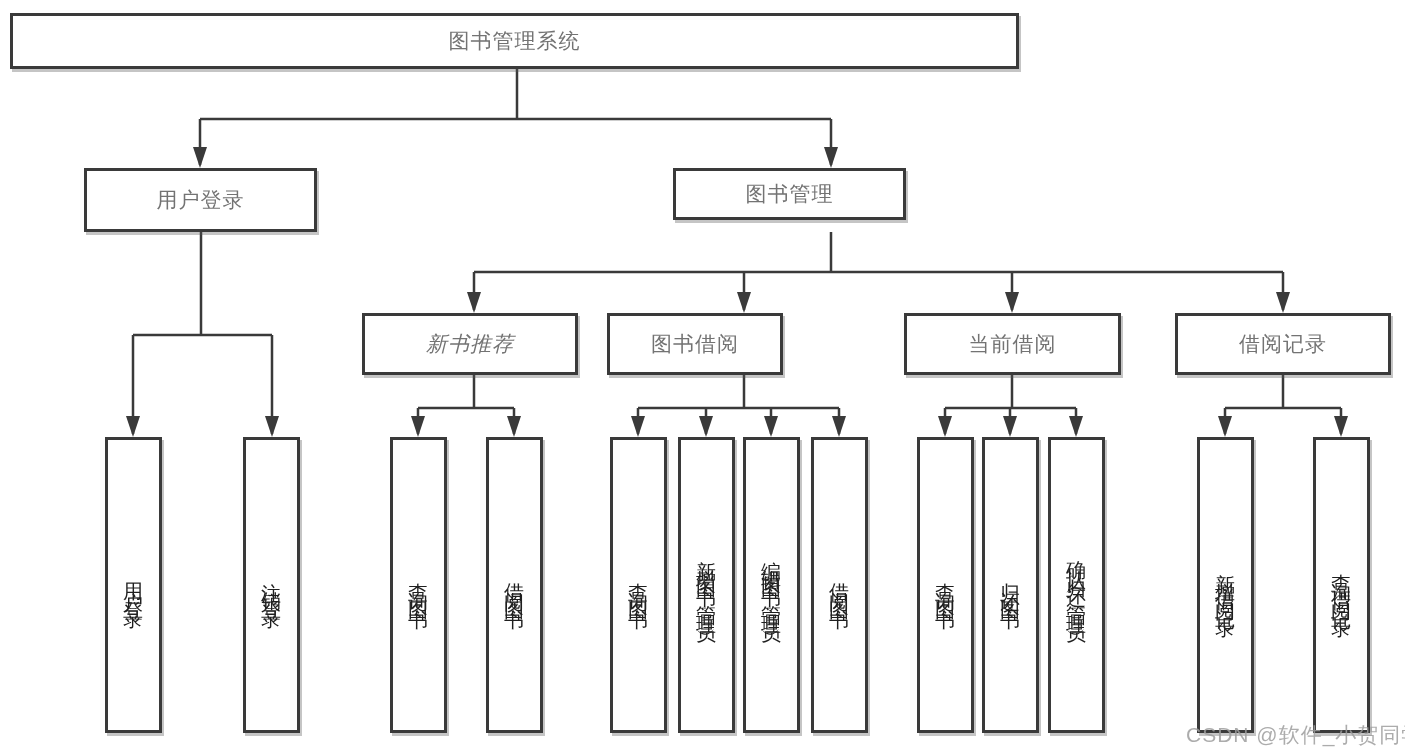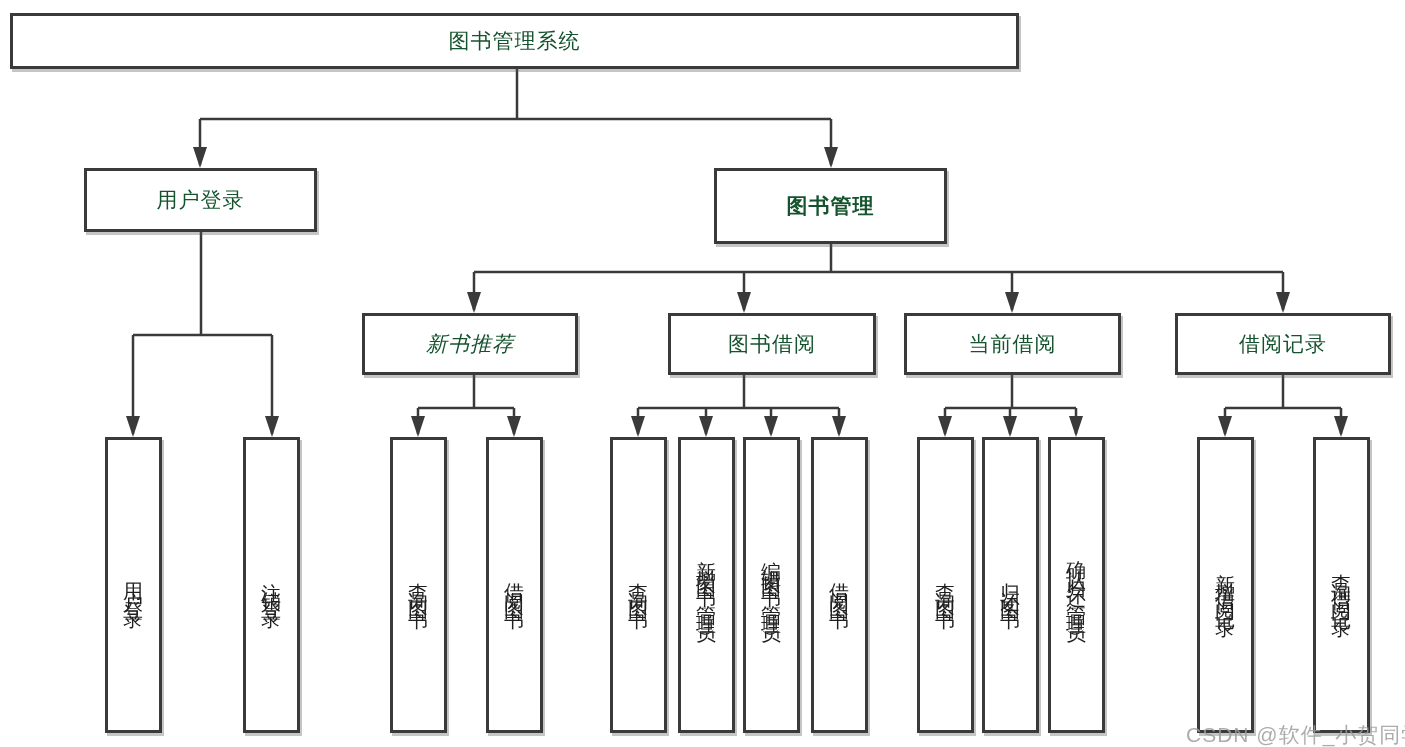--- a/index.html
+++ b/index.html
@@ -19,39 +19,39 @@
     background: #ffffff;
     border: 3px solid #3a3a3a;
     box-shadow: 2px 3px 0 rgba(90,90,90,0.35);
     display: flex;
     align-items: center;
     justify-content: center;
   }
   .hbox .lbl {
     font-size: 21px;
     letter-spacing: 1px;
-    color: #14532d;
+    color: #737373;
     white-space: nowrap;
   }
   .vbox .lbl {
     writing-mode: vertical-rl;
     text-orientation: mixed;
     font-size: 20px;
     letter-spacing: 9px;
     line-height: 1;
     color: #1f1f1f;
   }
   
   .n-root  { left: 10px;  top: 13px;  width: 1009px; height: 56px; }
   
   .n-b0    { left: 84px;  top: 168px; width: 233px;  height: 64px; }
-  .n-b1    { left: 714px; top: 168px; width: 233px;  height: 76px; font-weight: bold; }
+  .n-b1    { left: 673px; top: 168px; width: 233px;  height: 52px; }
   
   .n-b1c0  { left: 362px;  top: 313px; width: 216px; height: 62px; font-style: italic; }
-  .n-b1c1  { left: 668px;  top: 313px; width: 208px; height: 62px; }
+  .n-b1c1  { left: 607px;  top: 313px; width: 176px; height: 62px; }
   .n-b1c2  { left: 904px;  top: 313px; width: 217px; height: 62px; }
   .n-b1c3  { left: 1175px; top: 313px; width: 216px; height: 62px; }
   
   .leaf { top: 437px; width: 57px; height: 296px; }
   .n-l-a0 { left: 105px; }
   .n-l-a1 { left: 243px; }
   .n-l-b0 { left: 390px; }
   .n-l-b1 { left: 486px; }
   .n-l-c0 { left: 610px; }
   .n-l-c1 { left: 678px; }

